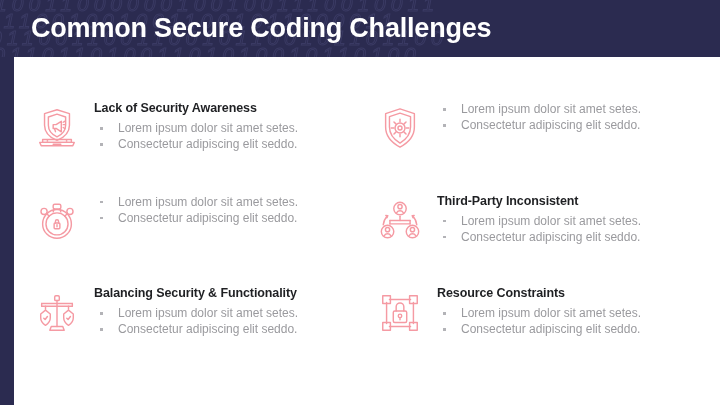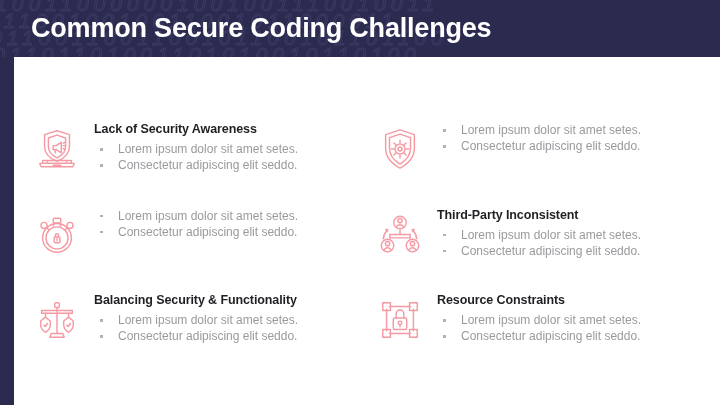--- a/index.html
+++ b/index.html
@@ -58,21 +58,21 @@
   }
 
   
   #grid {
     position:absolute;
     left:0; top:0;
     width:706px; height:348px;
     display:grid;
     grid-template-columns:1fr 1fr;
     grid-template-rows:1fr 1fr 1fr;
-    padding:61px 14px 30px 14px;
+    padding:40px 14px 30px 14px;
     column-gap:8px;
   }
   .item {
     display:flex;
     align-items:flex-start;
   }
   .icon-wrap {
     flex:0 0 58px;
     height:58px;
     display:flex;

